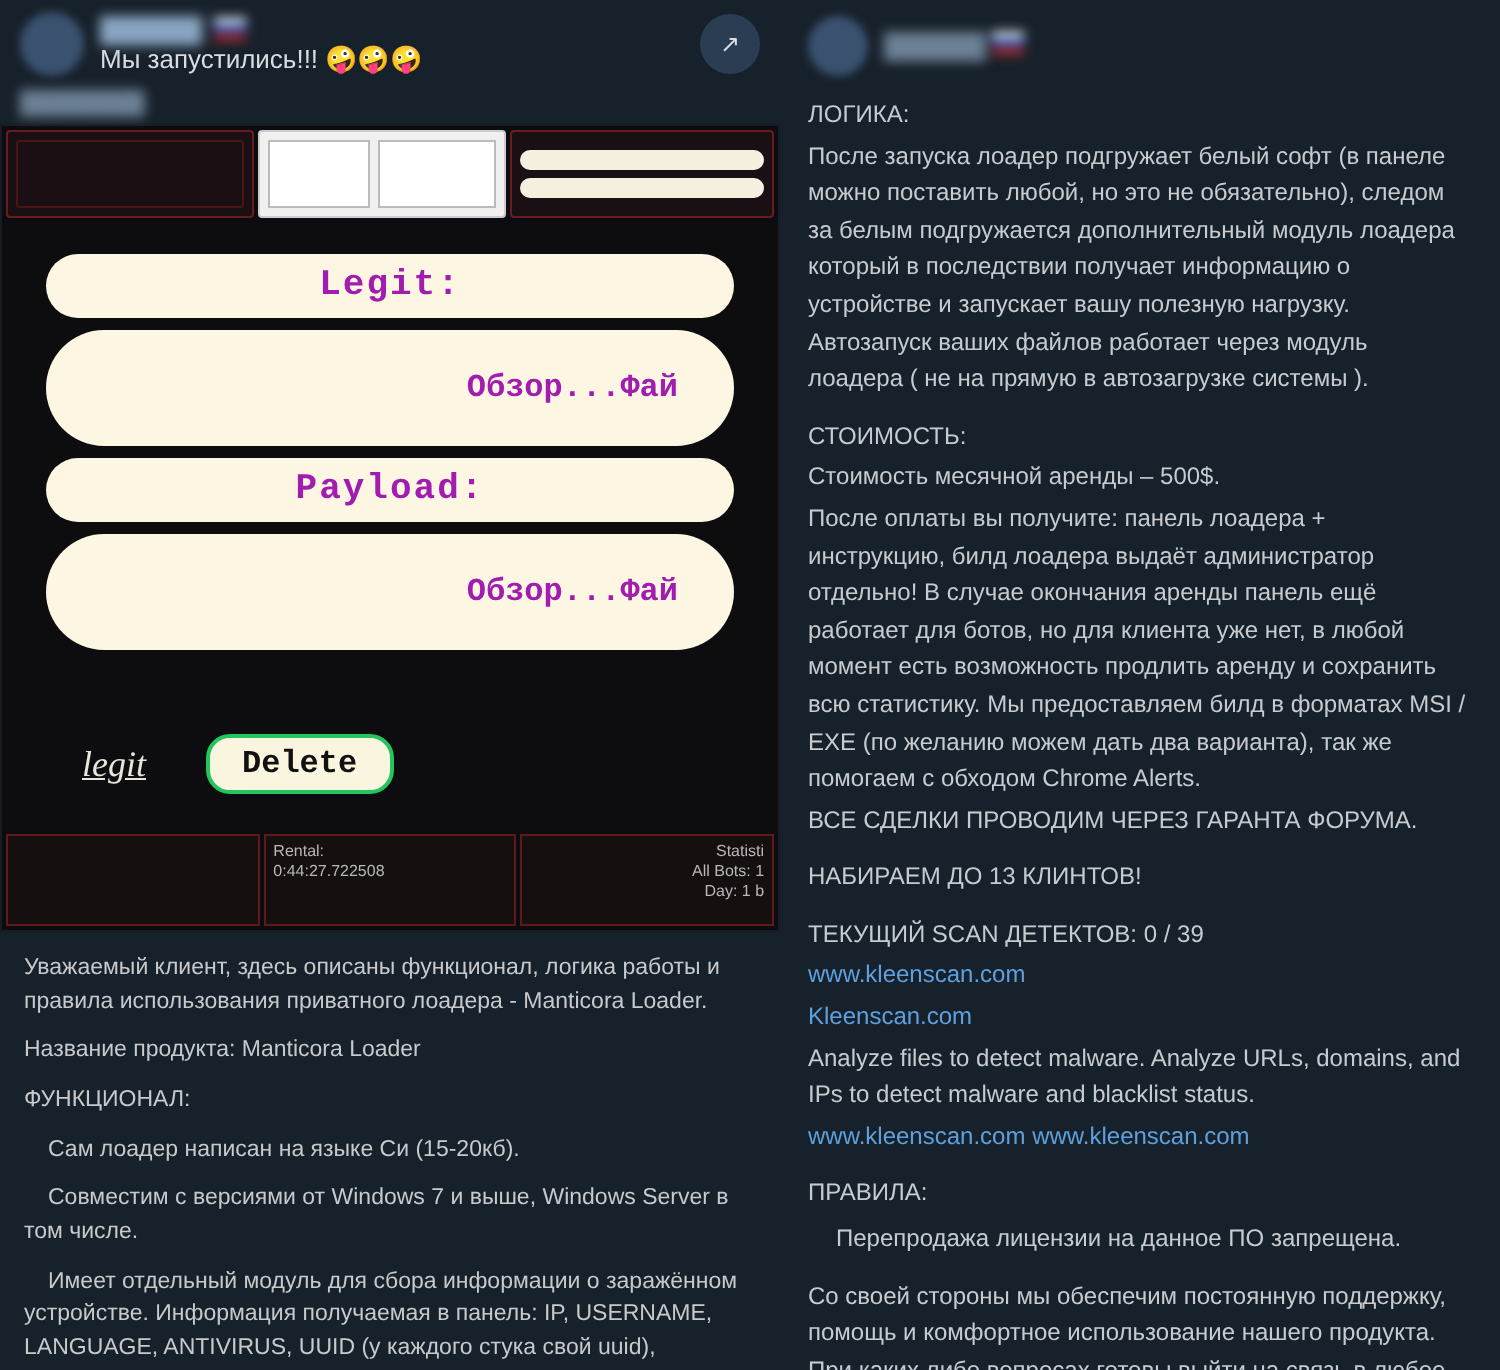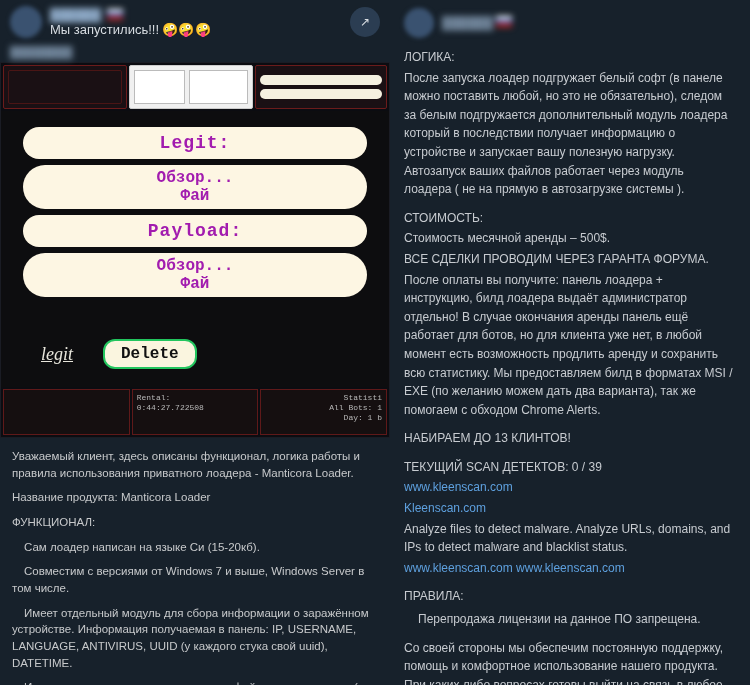--- a/index.html
+++ b/index.html
@@ -34,27 +34,27 @@
 .thumb.light::before { content: ""; position: absolute; left: 4px; top: 4px; right: 55%; bottom: 4px; background: #fff; border: 1px solid #bbb; }
 .thumb.light::after { content: ""; position: absolute; left: 48%; top: 4px; right: 4px; bottom: 4px; background: #fff; border: 1px solid #bbb; }
 .thumb.dark::before { content:""; position:absolute; inset:4px; border:1px solid #4a1515; border-radius:2px; }
 .thumb.pair { display:flex; flex-direction:column; justify-content:center; gap:4px; padding:4px; }
 .thumb.pair span { background:#f5f0e0; height:10px; border-radius:6px; }
 
 
 .mock { background: #0d0d0f; padding: 10px 18px 14px; }
 .band { background: #fdf6e3; border-radius: 999px; padding: 6px 22px; margin: 6px 4px; text-align: center; color: #a21caf; font-family: "Courier New", monospace; font-weight: bold; font-size: 18px; }
 .band.head { letter-spacing: 1px; }
-.band.row { display:flex; justify-content:flex-end; padding: 4px 28px; font-size:16px;flex-direction:column; }
+.band.row { display:flex; justify-content:flex-end; padding: 20px 28px; font-size:16px; }
 .spacer { height: 24px; }
 .del-row { display:flex; align-items:center; gap:30px; padding: 12px 22px 4px; }
 .del-label { color:#e8e6dc; font-family:"Times New Roman",serif; font-style:italic; font-size:18px; text-decoration:underline; }
 .del-btn { background:#faf5df; border:2px solid #22c55e; border-radius:12px; padding:4px 16px; font-family:"Courier New",monospace; font-size:16px; color:#111; font-weight:bold; }
 
-.bottom-thumbs { display:flex; gap:2px; padding:2px; background:#0b0c11;font-family:Liberation Mono, monospace; }
+.bottom-thumbs { display:flex; gap:2px; padding:2px; background:#0b0c11; }
 .bt { flex:1; height:46px; background:#150f10; border:1px solid #5f1919; position:relative; font-size:8px; color:#b8b8b8; padding:3px 4px; overflow:hidden; }
 .bt .ln { white-space:nowrap; margin-bottom:1px; }
 
 
 .desc { padding: 10px 12px; font-size: 11.5px; line-height: 1.45; color:#c7c9cb; }
 .desc p { margin-bottom: 8px; }
 .desc .indent { text-indent: 12px; }
 .hdr { margin-bottom: 6px; }
 
 
@@ -145,22 +145,22 @@
   <div class="r-head">
     <div class="r-ava"></div>
     <div class="r-user">██████ <span class="flag" style="filter:none"></span></div>
   </div>
 
   <p class="section-title">ЛОГИКА:</p>
   <p>После запуска лоадер подгружает белый софт (в панеле можно поставить любой, но это не обязательно), следом за белым подгружается дополнительный модуль лоадера который в последствии получает информацию о устройстве и запускает вашу полезную нагрузку. Автозапуск ваших файлов работает через модуль лоадера ( не на прямую в автозагрузке системы ).</p>
 
   <p class="section-title">СТОИМОСТЬ:</p>
   <p>Стоимость месячной аренды – 500$.</p>
+  <p>После оплаты вы получите: панель лоадера + инструкцию, билд лоадера выдаёт администратор отдельно! В случае окончания аренды панель ещё работает для ботов, но для клиента уже нет, в любой момент есть возможность продлить аренду и сохранить всю статистику. Мы предоставляем билд в форматах MSI / EXE (по желанию можем дать два варианта), так же помогаем с обходом Chrome Alerts.</p>
   <p>ВСЕ СДЕЛКИ ПРОВОДИМ ЧЕРЕЗ ГАРАНТА ФОРУМА.</p>
-  <p>После оплаты вы получите: панель лоадера + инструкцию, билд лоадера выдаёт администратор отдельно! В случае окончания аренды панель ещё работает для ботов, но для клиента уже нет, в любой момент есть возможность продлить аренду и сохранить всю статистику. Мы предоставляем билд в форматах MSI / EXE (по желанию можем дать два варианта), так же помогаем с обходом Chrome Alerts.</p>
 
   <p class="section-title">НАБИРАЕМ ДО 13 КЛИНТОВ!</p>
 
   <p class="section-title">ТЕКУЩИЙ SCAN ДЕТЕКТОВ: 0 / 39</p>
   <p><a class="lnk">www.kleenscan.com</a></p>
   <p><a class="lnk">Kleenscan.com</a></p>
   <p>Analyze files to detect malware. Analyze URLs, domains, and IPs to detect malware and blacklist status.</p>
   <p><a class="lnk">www.kleenscan.com</a> <a class="lnk">www.kleenscan.com</a></p>
 
   <p class="section-title">ПРАВИЛА:</p>

